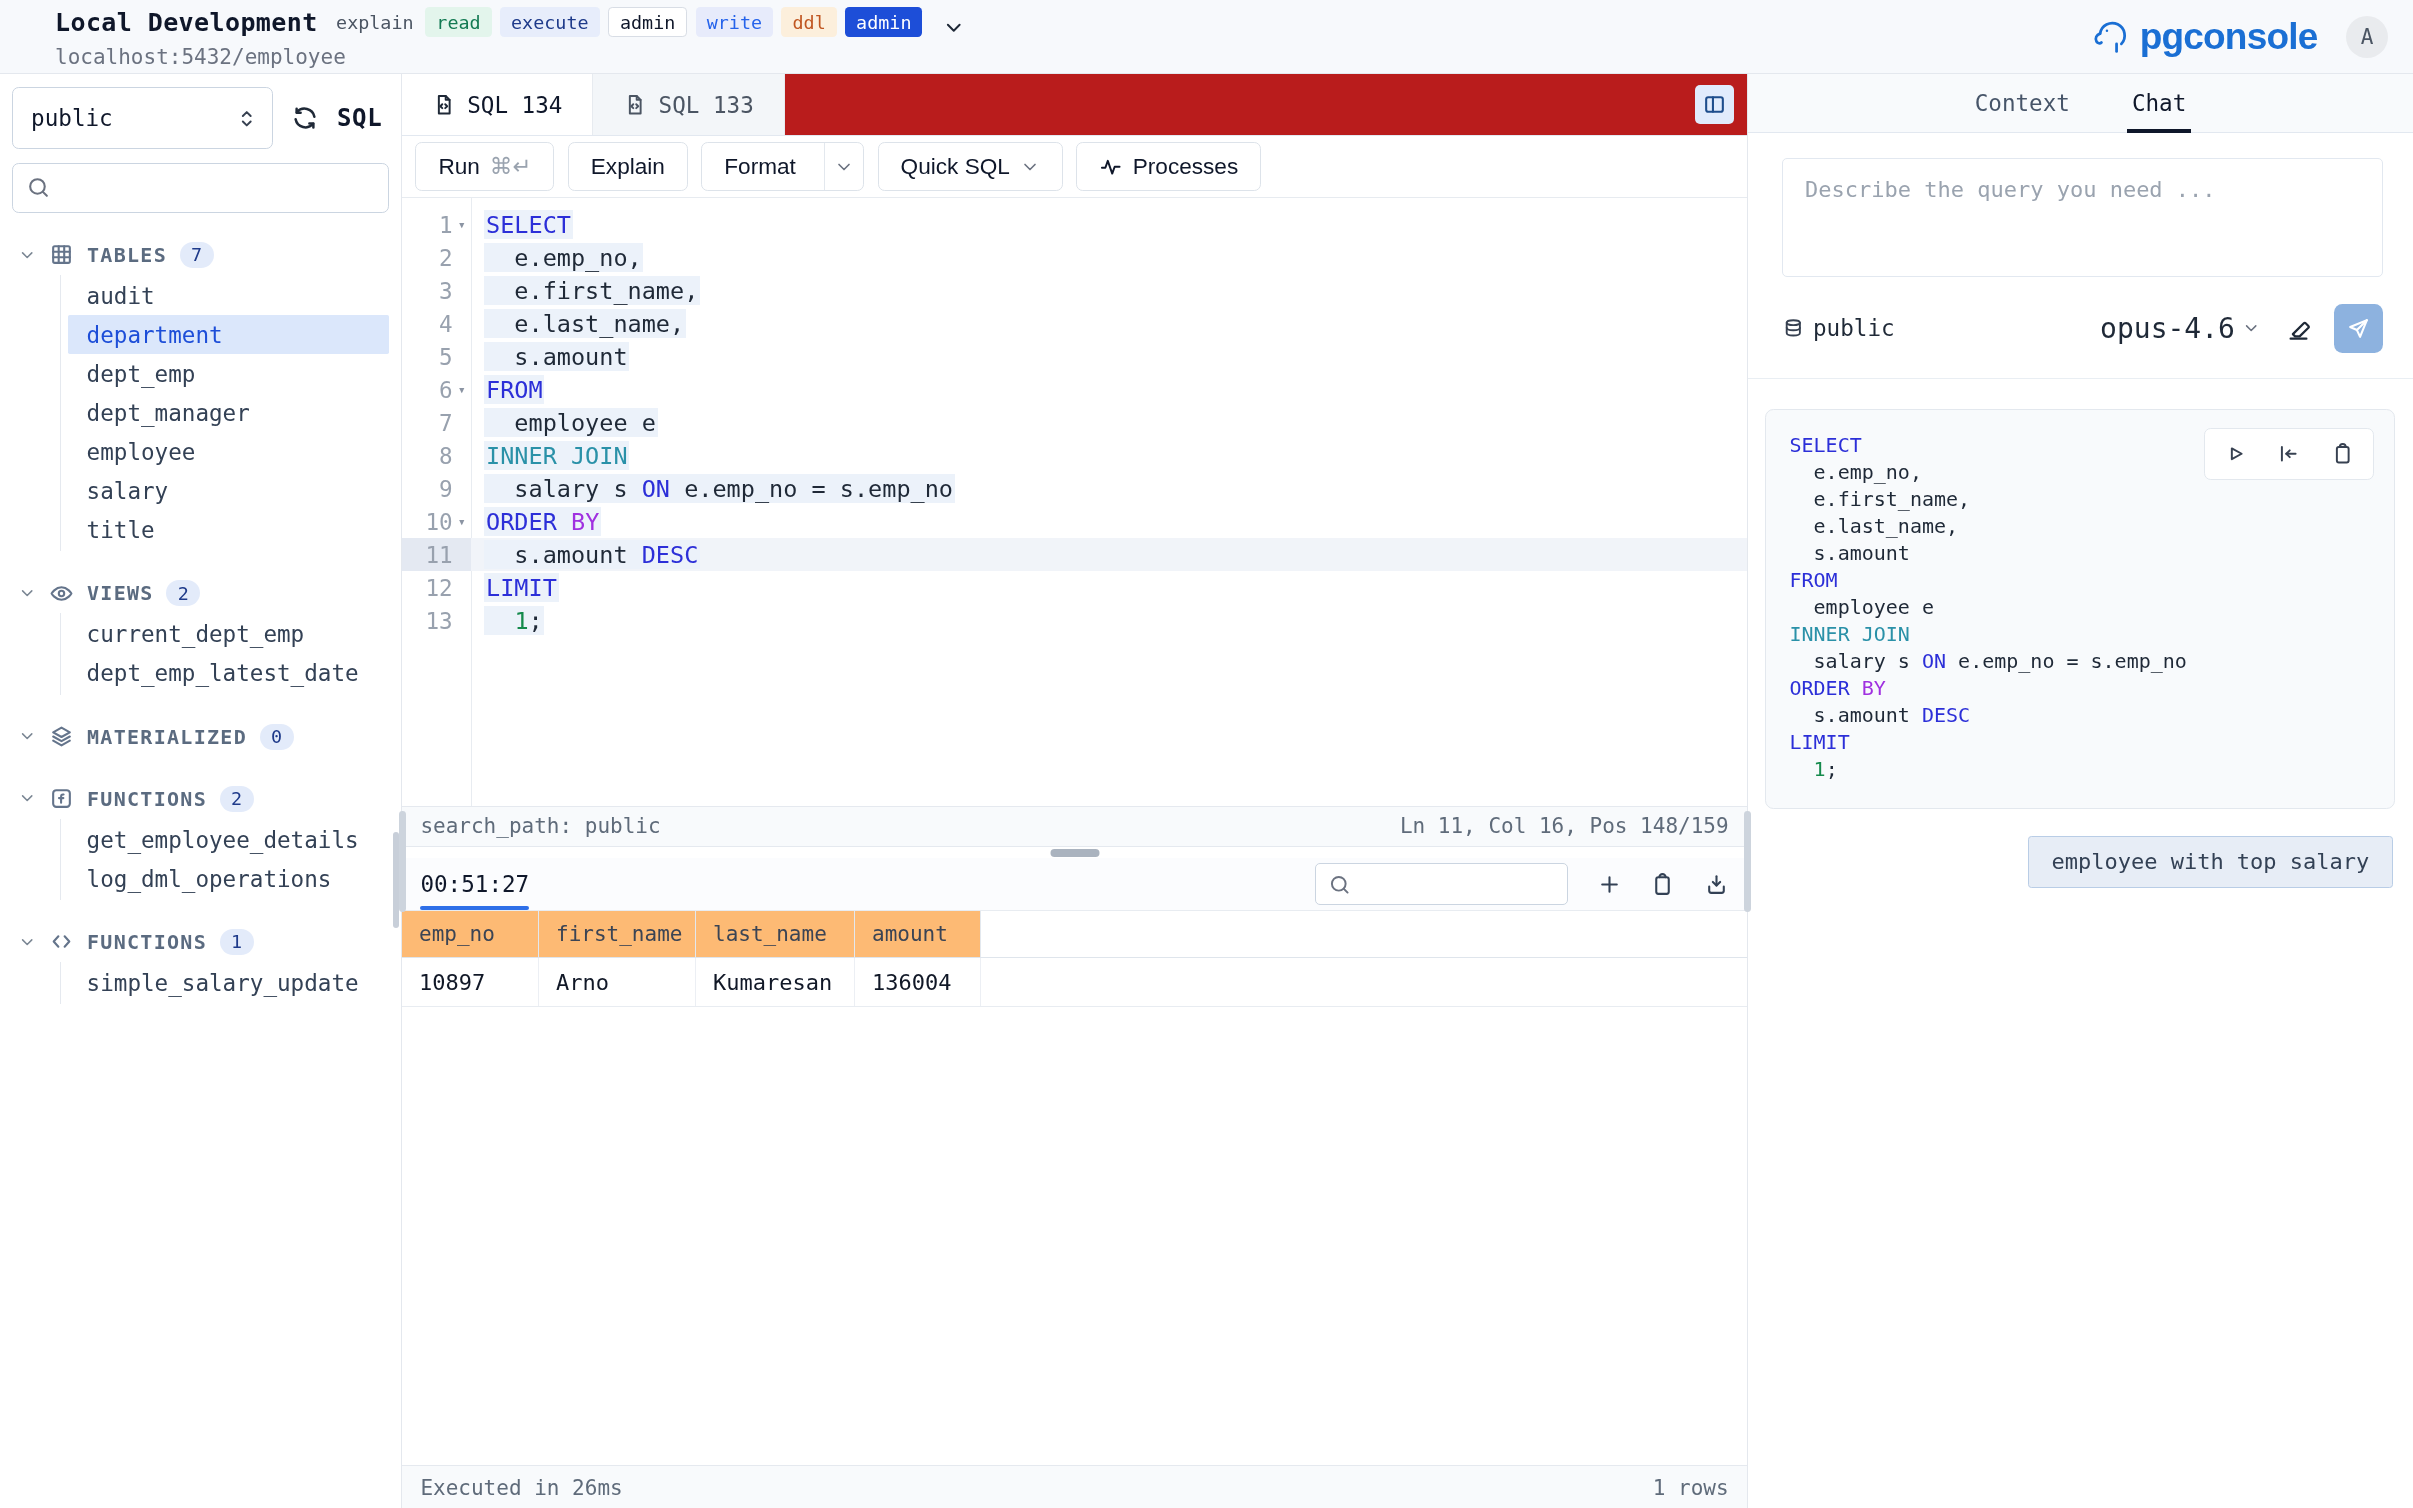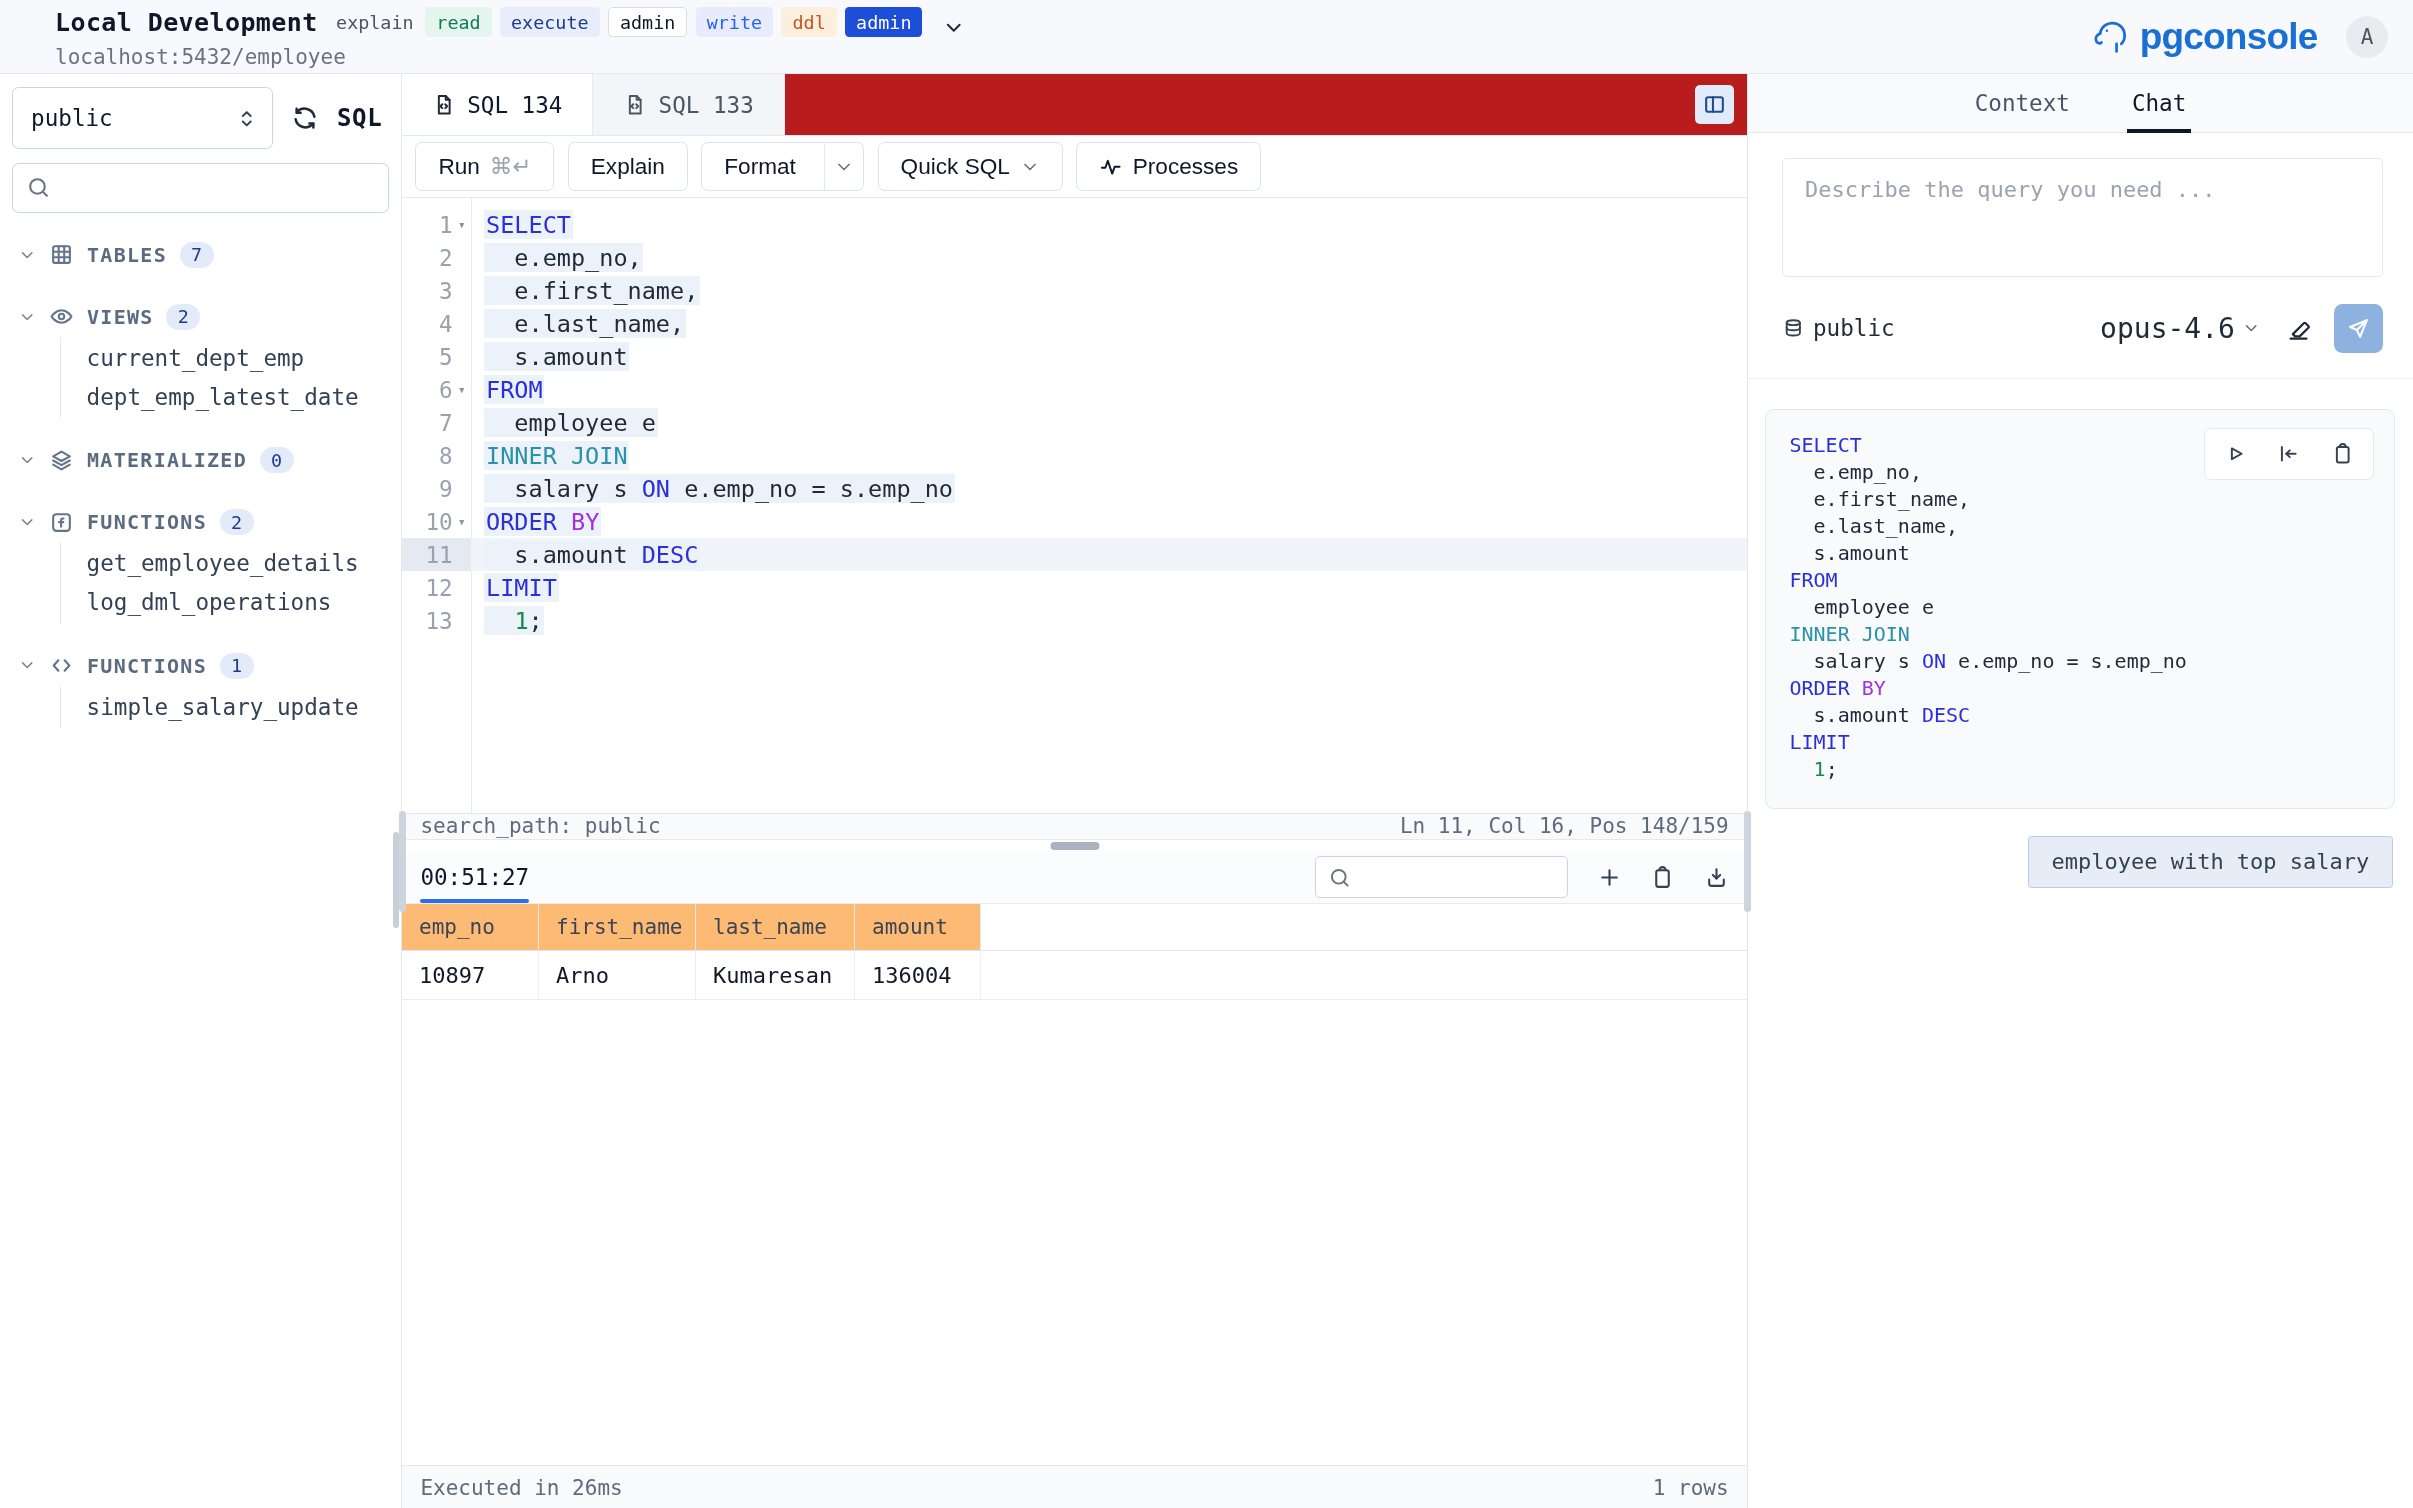--- a/index.html
+++ b/index.html
@@ -79,21 +79,21 @@
   .crow { display:flex; height:33px; align-items:center; position:relative; }
   .crow.active { background:#f1f4f9; }
   .gutter { width:69px; flex:none; display:flex; align-items:center; justify-content:flex-end; font-size:22.6px; color:#98a1ae; height:100%; }
   .crow.active .gutter { background:#e4e9f2; }
   .gutter .fold { width:18.4px; font-size:13.4px; color:#8b94a3; text-align:center; }
   .codecell { padding-left:13.4px; white-space:pre; font-size:23.5px; }
   .chip { background:#ecf2fa; padding:0.8px 1.7px; }
   .tok-kw { color:#2c2fd8; } .tok-join { color:#2a91a8; } .tok-by { color:#a030e0; }
   .tok-num { color:#158a4c; } .tok-id { color:#1f2937; }
 
-  .statusbar { height:27px; background:#f8fafc; border-top:0.8px solid #e5e9ef; border-bottom:0.8px solid #e5e9ef; display:flex; align-items:center; justify-content:space-between; padding:0 18.4px; font-size:21px; color:#5f6b7a; }
+  .statusbar { height:41px; background:#f8fafc; border-top:0.8px solid #e5e9ef; border-bottom:0.8px solid #e5e9ef; display:flex; align-items:center; justify-content:space-between; padding:0 18.4px; font-size:21px; color:#5f6b7a; }
   .splitter { height:11.7px; background:#fff; position:relative; }
   .splitter .pill { position:absolute; left:50%; top:2.5px; transform:translateX(-50%); width:49px; height:7.5px; border-radius:4.2px; background:#aab3bf; cursor:row-resize; }
 
   .res-toolbar { height:52px; background:#fbfcfe; display:flex; align-items:center; padding:0 18.4px; gap:28.5px; }
   .res-tab { position:relative; height:100%; display:flex; align-items:center; font-size:22.6px; color:#0f172a; cursor:pointer; }
   .res-tab::after { content:""; position:absolute; left:0; right:0; bottom:0; height:4.2px; border-radius:2.5px; background:#2e6fe8; }
   .res-fill { flex:1; }
   .res-search { width:253px; height:42px; border:0.8px solid #cbd5e1; border-radius:5px; background:#fff; display:flex; align-items:center; padding:0 11.7px; gap:8.4px; color:#6b7280; }
   .res-search input { border:none; outline:none; flex:1; font:inherit; font-size:20px; background:transparent; }
   .res-ic { color:#334155; display:flex; cursor:pointer; }
@@ -203,20 +203,29 @@
             <svg viewBox="0 0 24 24" width="18.4" height="18.4" class="ic chev">
               <path d="m6 9 6 6 6-6"></path>
             </svg>
             <svg viewBox="0 0 24 24" width="25" height="25" class="ic ">
               <rect x="4" y="4" width="16" height="16" rx="1.5"></rect>
               <path d="M4 9.3h16M4 14.6h16M9.3 4v16M14.6 4v16"></path>
             </svg>
             <span class="sec-label">TABLES</span>
             <span class="sec-count">7</span>
           </div>
+          <div class="sec-items">
+            <div class="tree-item">audit</div>
+            <div class="tree-item selected">department</div>
+            <div class="tree-item">dept_emp</div>
+            <div class="tree-item">dept_manager</div>
+            <div class="tree-item">employee</div>
+            <div class="tree-item">salary</div>
+            <div class="tree-item">title</div>
+          </div>
         </div>
         <div class="tree-section">
           <div class="sec-head">
             <svg viewBox="0 0 24 24" width="18.4" height="18.4" class="ic chev">
               <path d="m6 9 6 6 6-6"></path>
             </svg>
             <svg viewBox="0 0 24 24" width="25" height="25" class="ic ">
               <path d="M2.5 12S6 6 12 6s9.5 6 9.5 6-3.5 6-9.5 6-9.5-6-9.5-6z"></path>
               <circle cx="12" cy="12" r="2.6"></circle>
             </svg>

